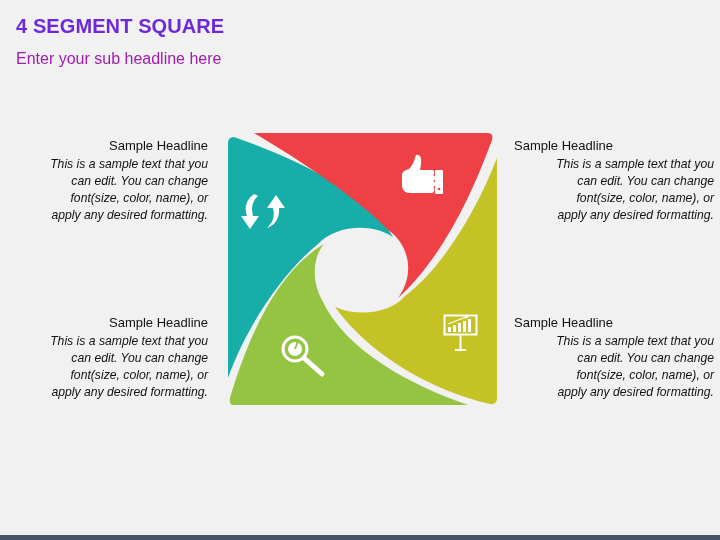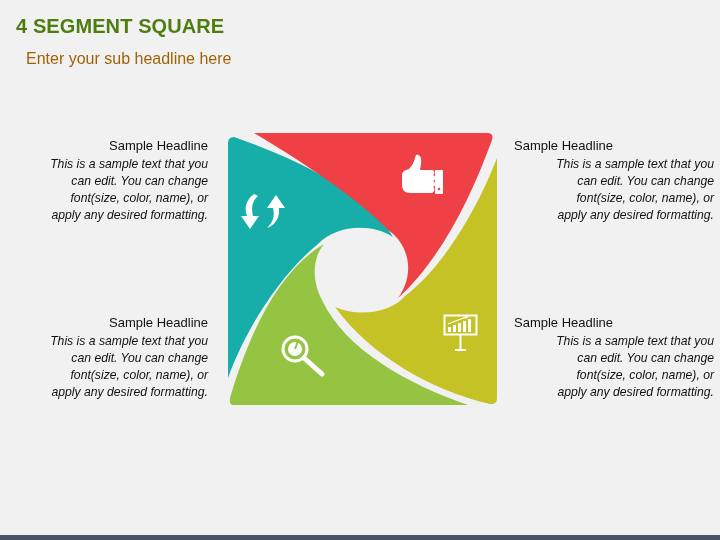--- a/index.html
+++ b/index.html
@@ -5,26 +5,26 @@
   html, body { margin: 0; padding: 0; }
   body {
     width: 720px; height: 540px; overflow: hidden;
     background: #f1f1f1; position: relative;
     font-family: "Liberation Sans", "DejaVu Sans", sans-serif;
     color: #111;
   }
   .title {
     position: absolute; left: 16px; top: 15px;
     font-size: 20px; font-weight: bold; letter-spacing: 0.1px;
-    color: #4d7c0f;
+    color: #6d28d9;
     text-align: center;
   }
   .subtitle {
-    position: absolute; left: 26px; top: 50px;
-    font-size: 16px; color: #a16207;
+    position: absolute; left: 16px; top: 50px;
+    font-size: 16px; color: #a21caf;
   }
   .block { position: absolute; width: 200px; font-size: 12.2px; line-height: 17px; }
   .block .hd { font-weight: normal; font-size: 13px; margin-bottom: 2px; }
   .block .bd { font-style: italic; text-align: right; }
   .block.left { left: 8px; text-align: right; }
   .block.right { left: 514px; text-align: left; }
   .tl { top: 137px; }
   .bl { top: 314px; }
   .tr { top: 137px; }
   .br { top: 314px; }

